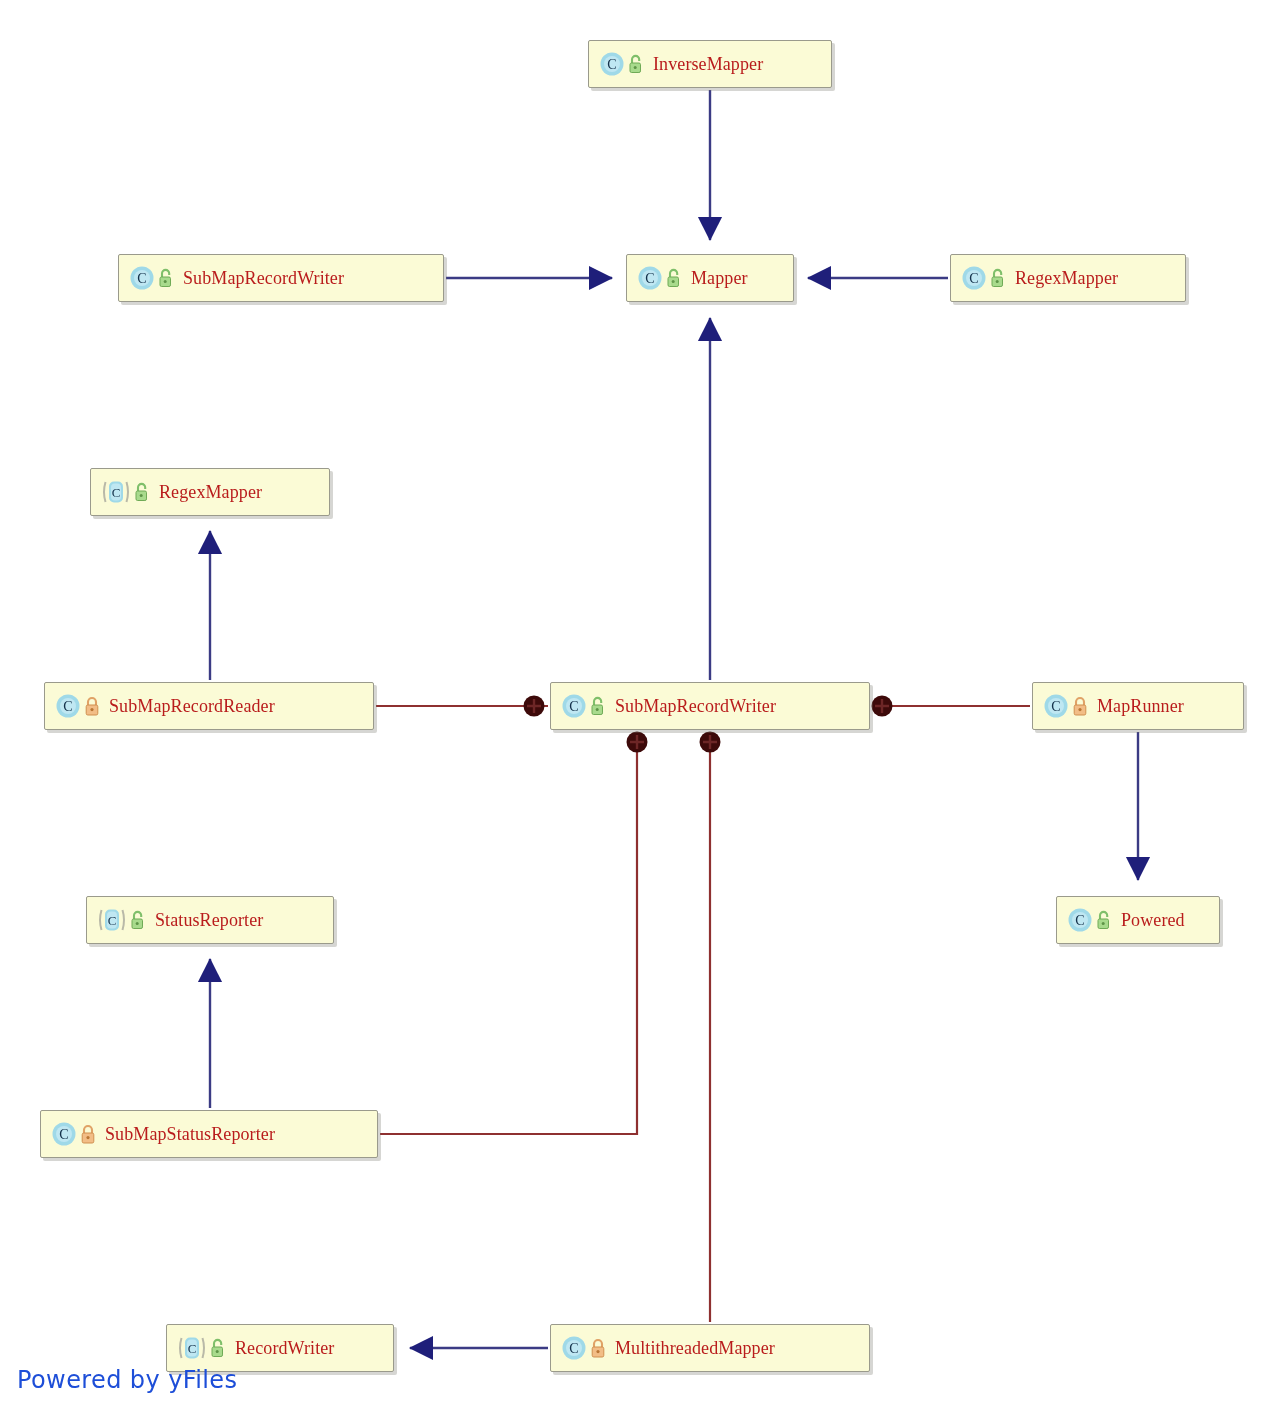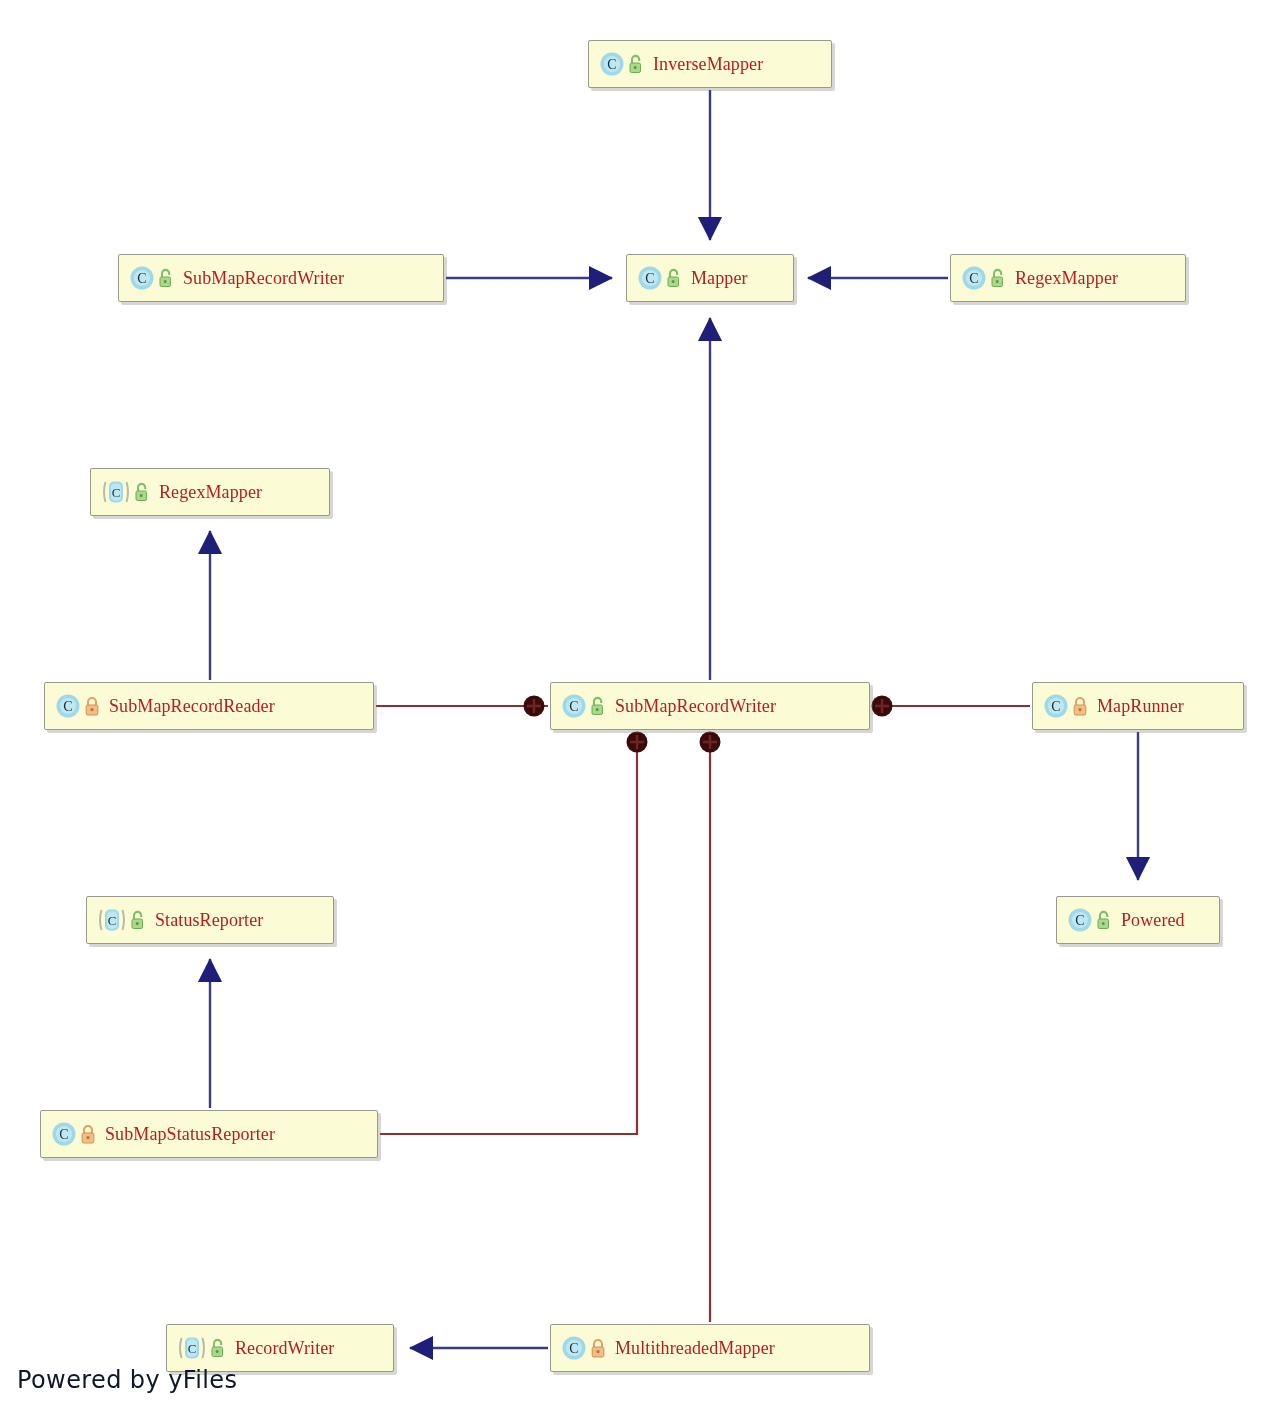--- a/index.html
+++ b/index.html
@@ -52,21 +52,21 @@
     color: #b91c1c;
     letter-spacing: 0.1px;
     line-height: 1;
     font-family: Liberation Serif, serif;
   }
   #watermark {
     position: absolute;
     left: 17px;
     top: 1366px;
     font-size: 24px;
-    color: #0f172a;
+    color: #1d4ed8;
     font-family: "DejaVu Sans", sans-serif;
     letter-spacing: 0.4px;
     user-select: none;
   }
 </style>
 </head>
 <body>
 
 <div id="canvas">
 

